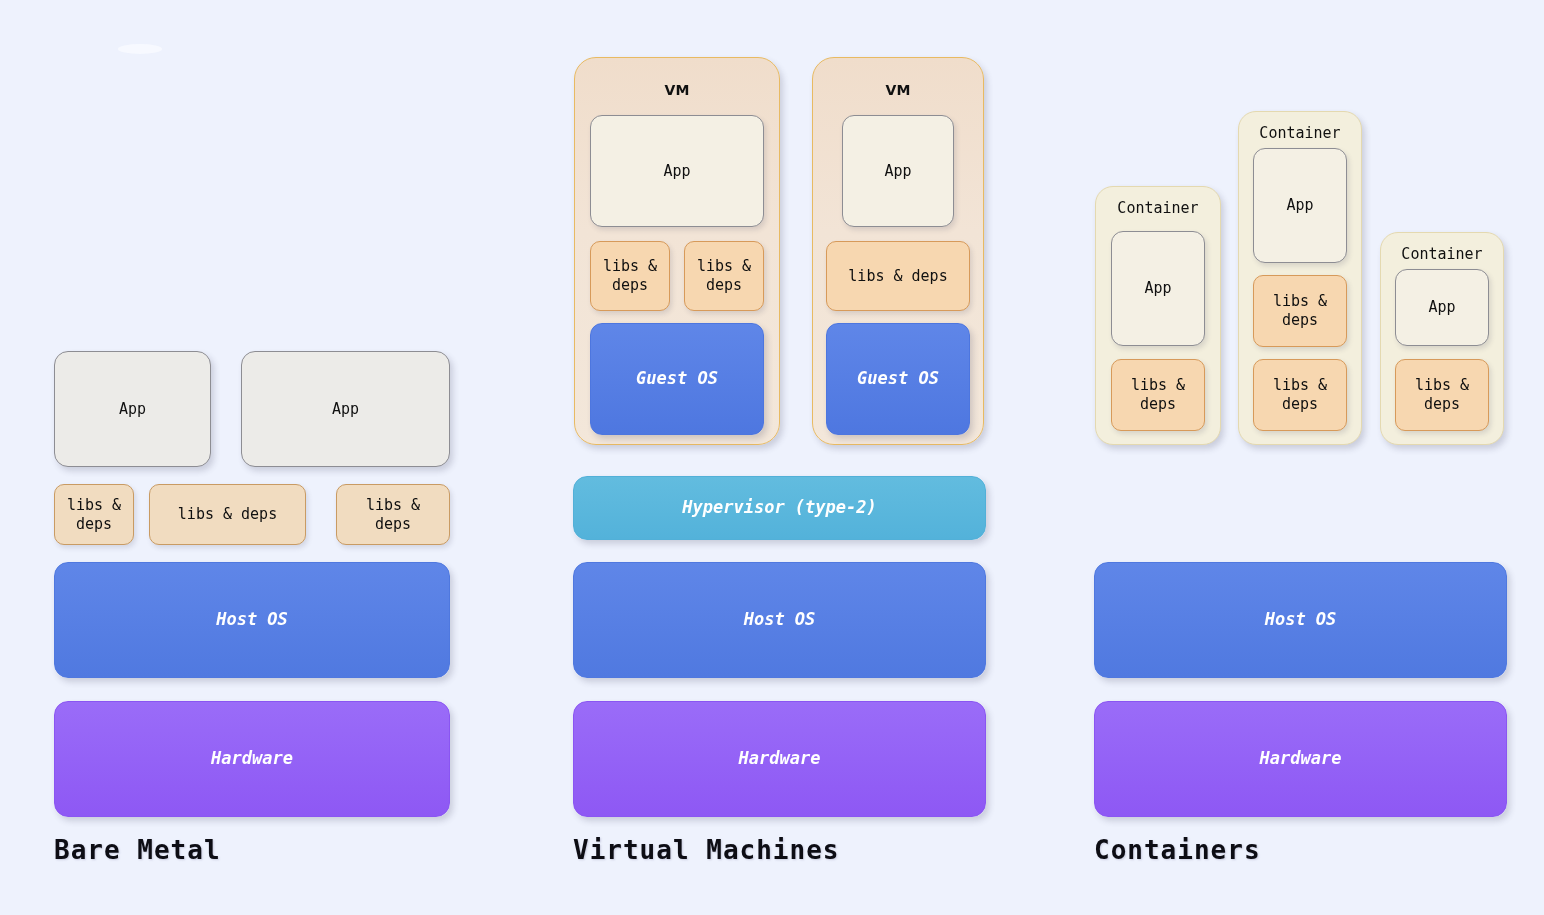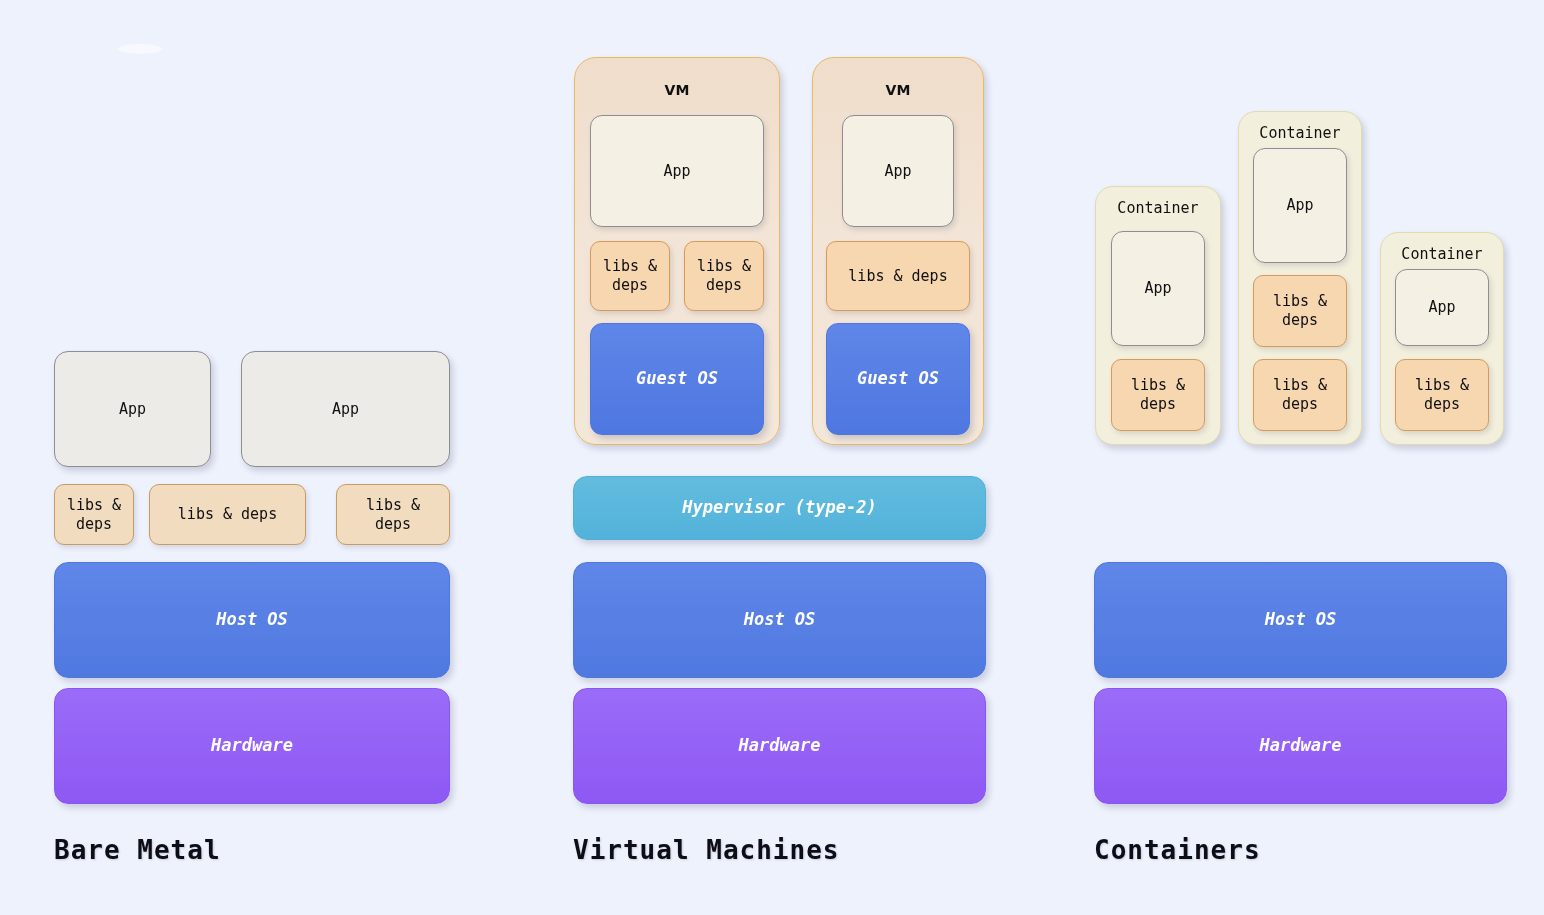--- a/index.html
+++ b/index.html
@@ -121,20 +121,21 @@
   .bar-hostos {
     background: linear-gradient(180deg, #5f86e8 0%, #5079e0 100%);
     border: 1px solid #4f78df;
     color: #ffffff;
     text-align: right;
   }
   .bar-hardware {
     background: linear-gradient(180deg, #9a6cf8 0%, #8e58f4 100%);
     border: 1px solid #8a55f2;
     color: #ffffff;
+    margin-top: 13px;
   }
   .bar-guestos {
     background: linear-gradient(180deg, #5f86e8 0%, #4e77e0 100%);
     border: 1px solid #4d76df;
     color: #ffffff;
     border-radius: 12px;
   }
   .bar-hypervisor {
     background: linear-gradient(180deg, #62bcdf 0%, #53b2da 100%);
     border: 1px solid #52b0d8;

